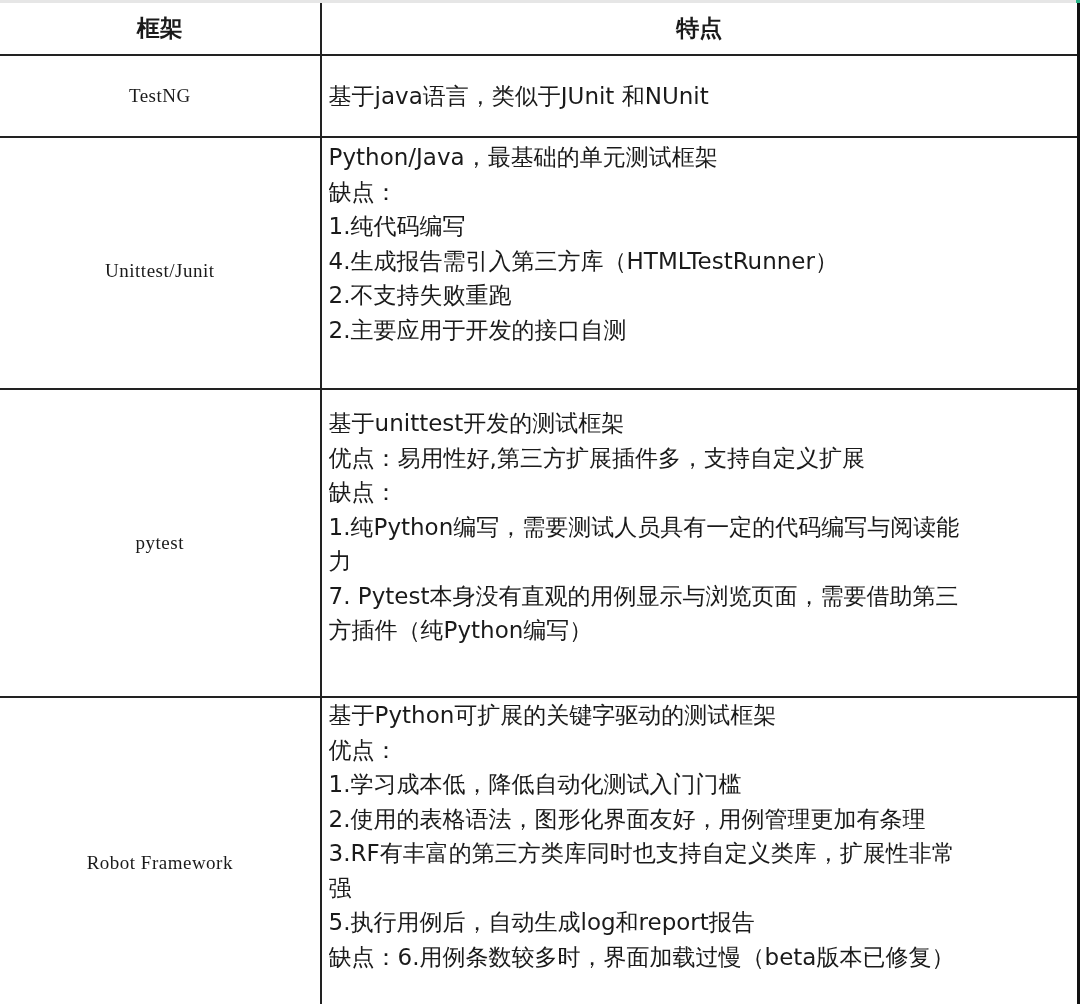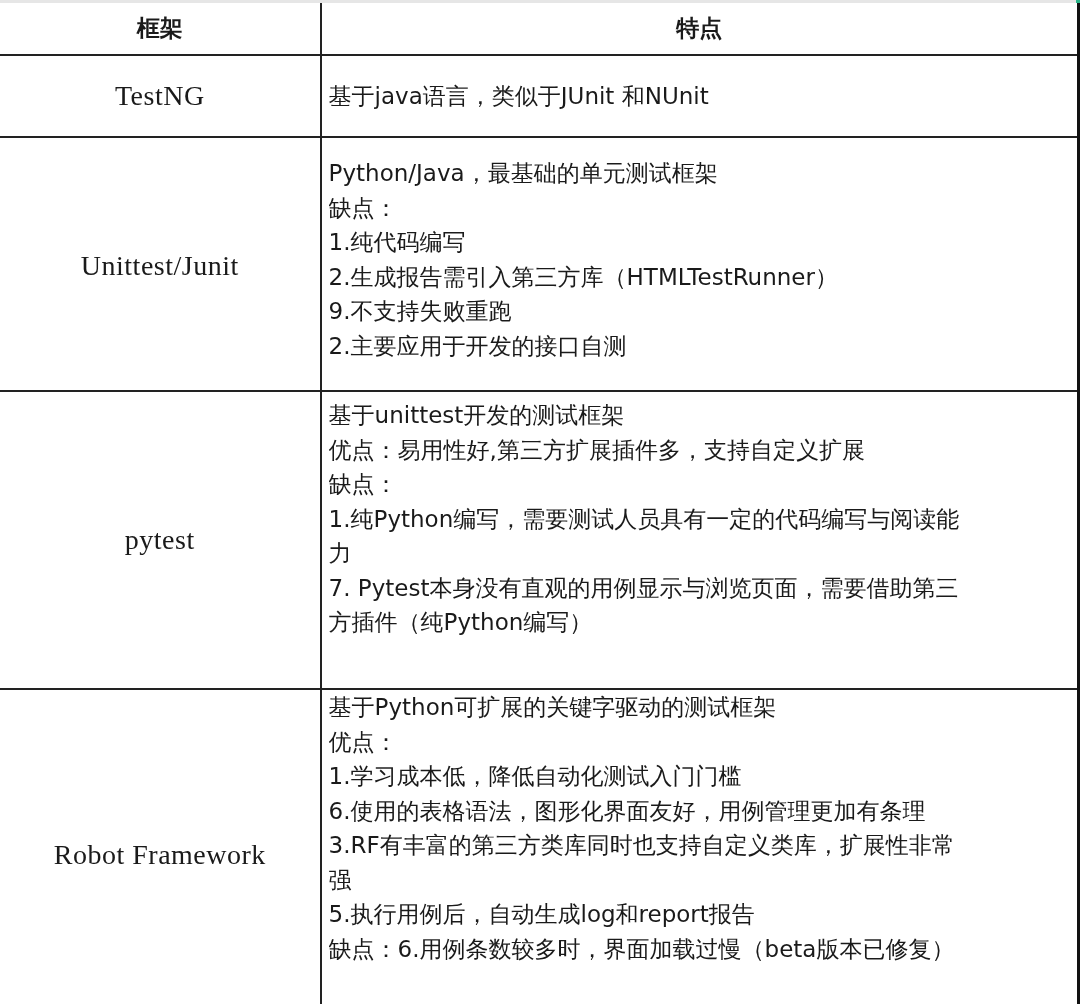--- a/index.html
+++ b/index.html
@@ -51,43 +51,43 @@
       font-size: 23px;
       height: 51px;
       text-align: center;
       font-family: Liberation Mono, monospace;
       border-top: none;
     }
     .col-name { width: 320px; border-right: 2px solid #222; }
     .col-feat { width: 755px; }
     td.name-cell {
       text-align: center;
-      font-size: 28px;
+      font-size: 19px;
       font-family: "Liberation Serif", "DejaVu Serif", serif;
       letter-spacing: 0.5px;
       border-right: 2px solid #222;
     }
     td.feat-cell {
       padding-left: 7px !important;
       font-size: 23px;
       line-height: 34.5px;
       font-family: "DejaVu Sans", "Liberation Sans", sans-serif;
       margin-top: 17px;
     }
     .feat-line {
       white-space: nowrap;
       overflow: hidden;
     }
     tr.row-testng td { height: 80px; }
-    tr.row-unittest td { height: 234px; padding-top: 4px; }
+    tr.row-unittest td { height: 234px; padding-top: 16px; }
     tr.row-pytest td { height: 290px; }
     tr.row-robot td { height: 330px; vertical-align: top; }
     tr.row-robot td.name-cell { vertical-align: middle; padding-bottom: 20px; }
-    tr.row-unittest td.feat-cell { vertical-align: top; padding-top: 18px; }
-    tr.row-pytest td.feat-cell { vertical-align: top; padding-top: 6px; }
+    tr.row-unittest td.feat-cell { vertical-align: top; padding-top: 2px; }
+    tr.row-pytest td.feat-cell { vertical-align: top; padding-top: 16px; }
     tr.row-robot td.feat-cell { padding-top: 0px; }
   </style>
 </head>
 <body>
 
 <div class="top-strip"></div>
 <div class="accent-corner"></div>
 
 <table class="frameworks">
   <colgroup>
@@ -106,22 +106,22 @@
       <td class="feat-cell">
         <div class="feat-line">基于java语言，类似于JUnit 和NUnit</div>
       </td>
     </tr>
     <tr class="row-unittest">
       <td class="name-cell">Unittest/Junit</td>
       <td class="feat-cell">
         <div class="feat-line">Python/Java，最基础的单元测试框架</div>
         <div class="feat-line">缺点：</div>
         <div class="feat-line">1.纯代码编写</div>
-        <div class="feat-line">2.生成报告需引入第三方库（HTMLTestRunner）</div>
-        <div class="feat-line">9.不支持失败重跑</div>
+        <div class="feat-line">4.生成报告需引入第三方库（HTMLTestRunner）</div>
+        <div class="feat-line">2.不支持失败重跑</div>
         <div class="feat-line">2.主要应用于开发的接口自测</div>
       </td>
     </tr>
     <tr class="row-pytest">
       <td class="name-cell">pytest</td>
       <td class="feat-cell">
         <div class="feat-line">基于unittest开发的测试框架</div>
         <div class="feat-line">优点：易用性好,第三方扩展插件多，支持自定义扩展</div>
         <div class="feat-line">缺点：</div>
         <div class="feat-line">1.纯Python编写，需要测试人员具有一定的代码编写与阅读能</div>
@@ -129,21 +129,21 @@
         <div class="feat-line">7. Pytest本身没有直观的用例显示与浏览页面，需要借助第三</div>
         <div class="feat-line">方插件（纯Python编写）</div>
       </td>
     </tr>
     <tr class="row-robot">
       <td class="name-cell">Robot Framework</td>
       <td class="feat-cell">
         <div class="feat-line">基于Python可扩展的关键字驱动的测试框架</div>
         <div class="feat-line">优点：</div>
         <div class="feat-line">1.学习成本低，降低自动化测试入门门槛</div>
-        <div class="feat-line">6.使用的表格语法，图形化界面友好，用例管理更加有条理</div>
+        <div class="feat-line">2.使用的表格语法，图形化界面友好，用例管理更加有条理</div>
         <div class="feat-line">3.RF有丰富的第三方类库同时也支持自定义类库，扩展性非常</div>
         <div class="feat-line">强</div>
         <div class="feat-line">5.执行用例后，自动生成log和report报告</div>
         <div class="feat-line">缺点：6.用例条数较多时，界面加载过慢（beta版本已修复）</div>
       </td>
     </tr>
   </tbody>
 </table>
 
 <div class="right-edge"></div>

